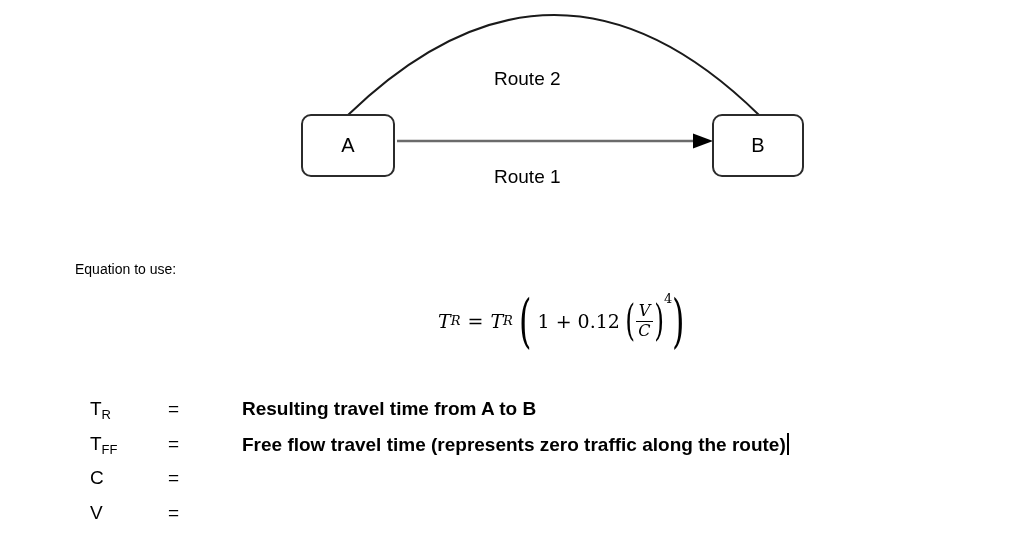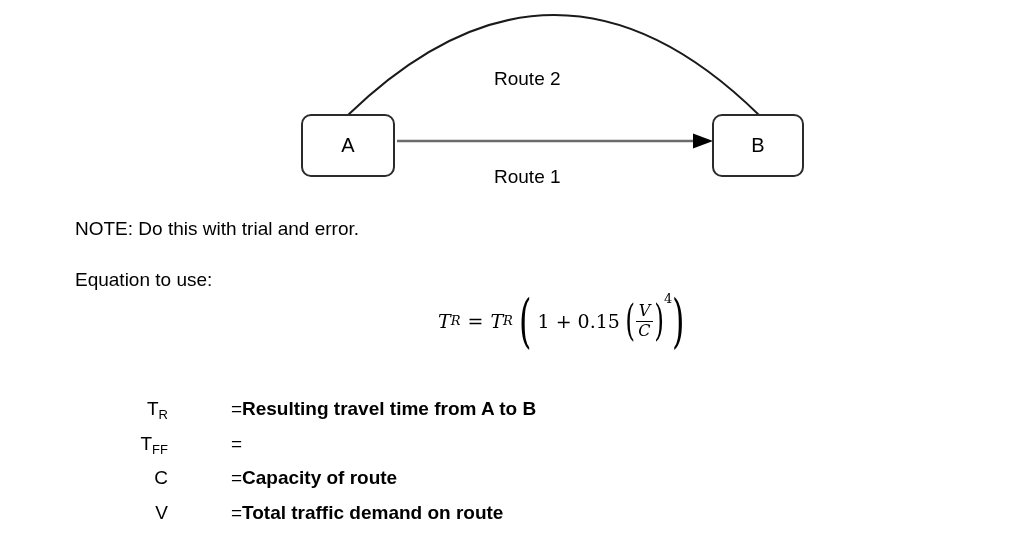--- a/index.html
+++ b/index.html
@@ -45,22 +45,22 @@
   .route1-label { left: 494px; top: 166px; }
   .note-text {
     position: absolute;
     left: 75px;
     top: 218px;
     font-size: 19px;
   }
   .eq-intro {
     position: absolute;
     left: 75px;
-    top: 269px;
-    font-size: 19px;
+    top: 261px;
+    font-size: 14px;
   }
   .equation {
     position: absolute;
     left: 438px;
     top: 290px;
     height: 62px;
     display: flex;
     align-items: center;
     font-family: "DejaVu Serif", serif;
     font-size: 19px;
@@ -112,21 +112,20 @@
   .defs {
     position: absolute;
     left: 90px;
     top: 398px;
     font-size: 19px;
   }
   .def-row {
     display: flex;
     height: 34.5px;
     align-items: flex-start;
-    text-align: right;
   }
   .def-sym { width: 78px; }
   .def-sym sub {
     font-size: 13px;
     line-height: 0;
     vertical-align: -4px;
   }
   .def-eq { width: 74px; }
   .def-desc { white-space: nowrap; font-weight: bold; }
   .caret {
@@ -152,33 +151,32 @@
   <div class="node node-a">
     <span>A</span>
   </div>
   <div class="node node-b">
     <span>B</span>
   </div>
 
   <div class="route-label route2-label">Route 2</div>
   <div class="route-label route1-label">Route 1</div>
 
-  <div class="note-text">NOTE: Do this with trial and error.</div>
   <div class="eq-intro">Equation to use:</div>
 
   <div class="equation">
     <span class="mi">T</span>
       <sub class="msub">R</sub>
     <span class="mo">=</span>
     <span class="mi">T</span>
       <sub class="msub">R</sub>
     <span class="sp"></span>
     <span class="bigp">(</span>
     <span class="sp"></span>
-    <span class="mn">1 + 0.15</span>
+    <span class="mn">1 + 0.12</span>
     <span class="sp"></span>
     <span class="midp">(</span>
     <span class="frac">
       <span class="num mi">V</span>
       <span class="den mi">C</span>
     </span>
     <span class="midp">)</span>
     <span class="exp">4</span>
     <span class="bigp">)</span>
   </div>
@@ -187,28 +185,27 @@
 
     <div class="def-row">
       <span class="def-sym"><span>T</span><sub>R</sub></span>
       <span class="def-eq">=</span>
       <span class="def-desc">Resulting travel time from A to B</span>
     </div>
 
     <div class="def-row">
       <span class="def-sym"><span>T</span><sub>FF</sub></span>
       <span class="def-eq">=</span>
+      <span><span class="def-desc">Free flow travel time (represents zero traffic along the route)</span><span class="caret"></span></span>
     </div>
 
     <div class="def-row">
       <span class="def-sym"><span>C</span><sub></sub></span>
       <span class="def-eq">=</span>
-      <span class="def-desc">Capacity of route</span>
     </div>
 
     <div class="def-row">
       <span class="def-sym"><span>V</span><sub></sub></span>
       <span class="def-eq">=</span>
-      <span class="def-desc">Total traffic demand on route</span>
     </div>
 
   </div>
 </div>
 
 </body></html>

